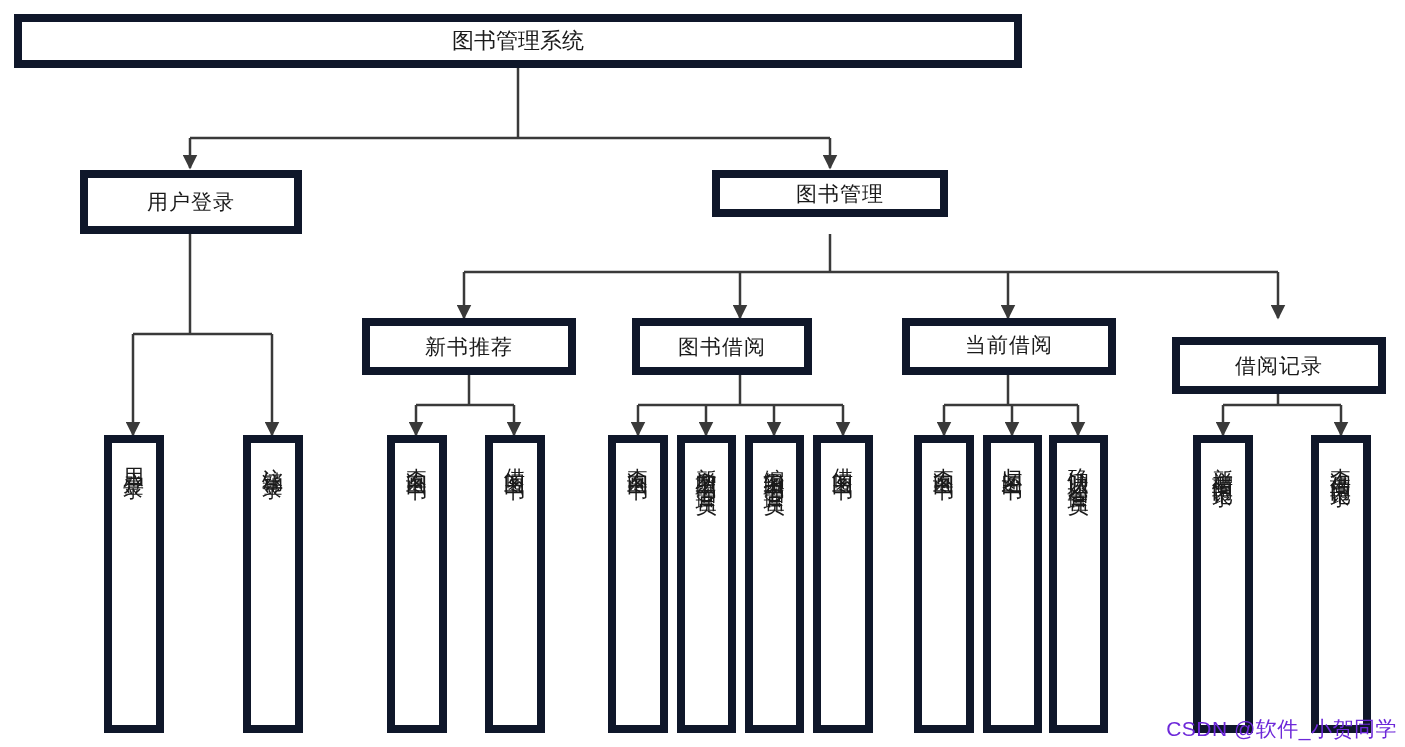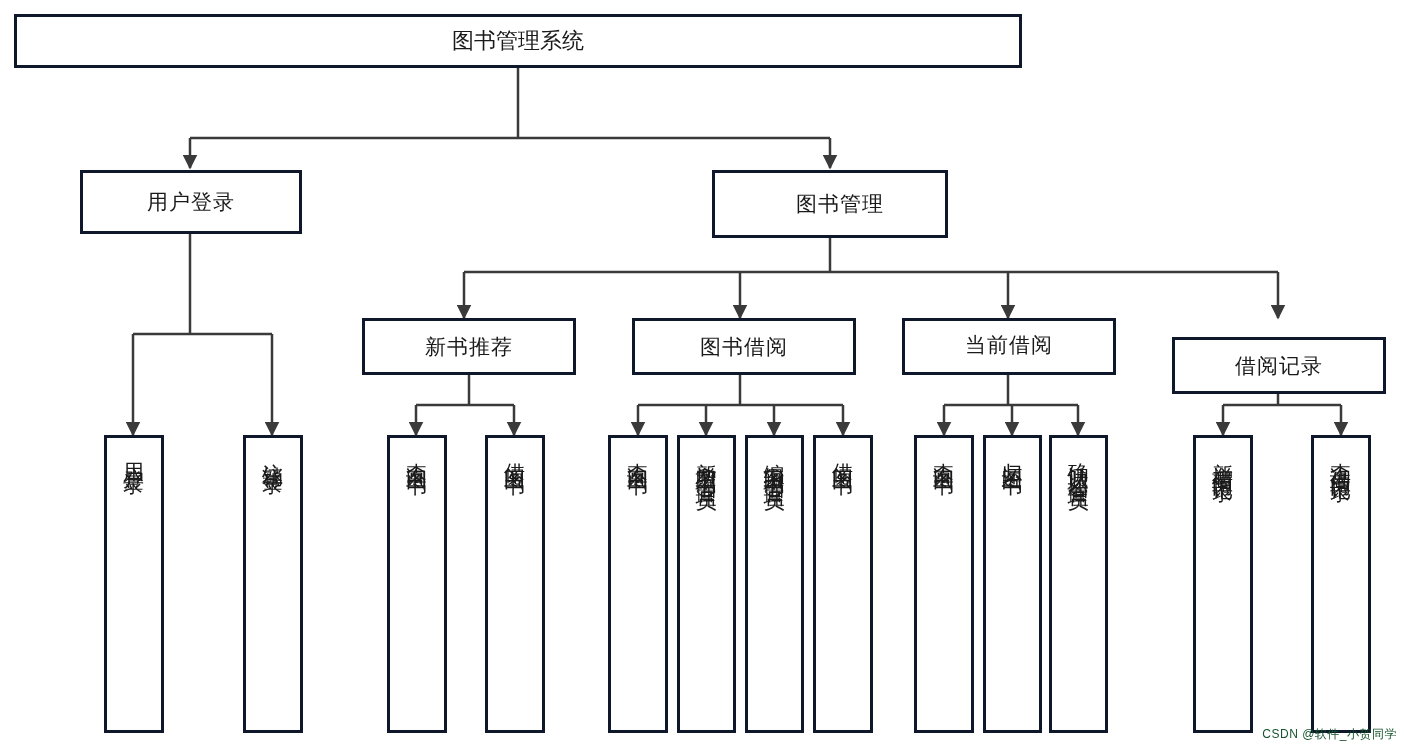--- a/index.html
+++ b/index.html
@@ -21,21 +21,21 @@
     position: absolute;
     left: 0;
     top: 0;
     width: 1405px;
     height: 747px;
     pointer-events: none;
   }
   .node {
     position: absolute;
     box-sizing: border-box;
-    border: 3px solid #0f172a;
+    border: 8px solid #0f172a;
     background: #ffffff;
     display: flex;
     align-items: center;
     justify-content: center;
     color: #1a1a1a;
     z-index: 2;
   }
   .node.h {
     font-size: 21px;
     letter-spacing: 1px;
@@ -53,22 +53,22 @@
     text-orientation: upright;
     font-size: 21px;
     letter-spacing: 4px;
     line-height: 1;
     white-space: nowrap;
   }
   .watermark {
     position: absolute;
     right: 8px;
     bottom: 4px;
-    font-size: 12px;
-    color: #14532d;
+    font-size: 21px;
+    color: #6d28d9;
     letter-spacing: 0.5px;
     z-index: 5;
     white-space: nowrap;
   }
 </style>
 </head>
 <body>
 
 <div id="canvas">
 
@@ -122,28 +122,28 @@
     </g>
   </svg>
 
   <div class="node root" style="left:14px; top:14px; width:1008px; height:54px;">
     <span>图书管理系统</span>
   </div>
 
   <div class="node h" style="left:80px; top:170px; width:222px; height:64px;">
     <span>用户登录</span>
   </div>
-  <div class="node h" style="left:712px; top:170px; width:236px; height:68px;padding-left:20px;">
+  <div class="node h" style="left:712px; top:170px; width:236px; height:47px;padding-left:20px;">
     <span>图书管理</span>
   </div>
 
   <div class="node h" style="left:362px; top:318px; width:214px; height:57px;justify-content:center;">
     <span>新书推荐</span>
   </div>
-  <div class="node h" style="left:632px; top:318px; width:224px; height:57px;">
+  <div class="node h" style="left:632px; top:318px; width:180px; height:57px;">
     <span>图书借阅</span>
   </div>
   <div class="node h" style="left:902px; top:318px; width:214px; height:57px;font-family:Liberation Mono, monospace;">
     <span>当前借阅</span>
   </div>
   <div class="node h" style="left:1172px; top:337px; width:214px; height:57px;">
     <span>借阅记录</span>
   </div>
 
   <div class="node leaf" style="left:104px; top:435px; width:60px; height:298px;">

